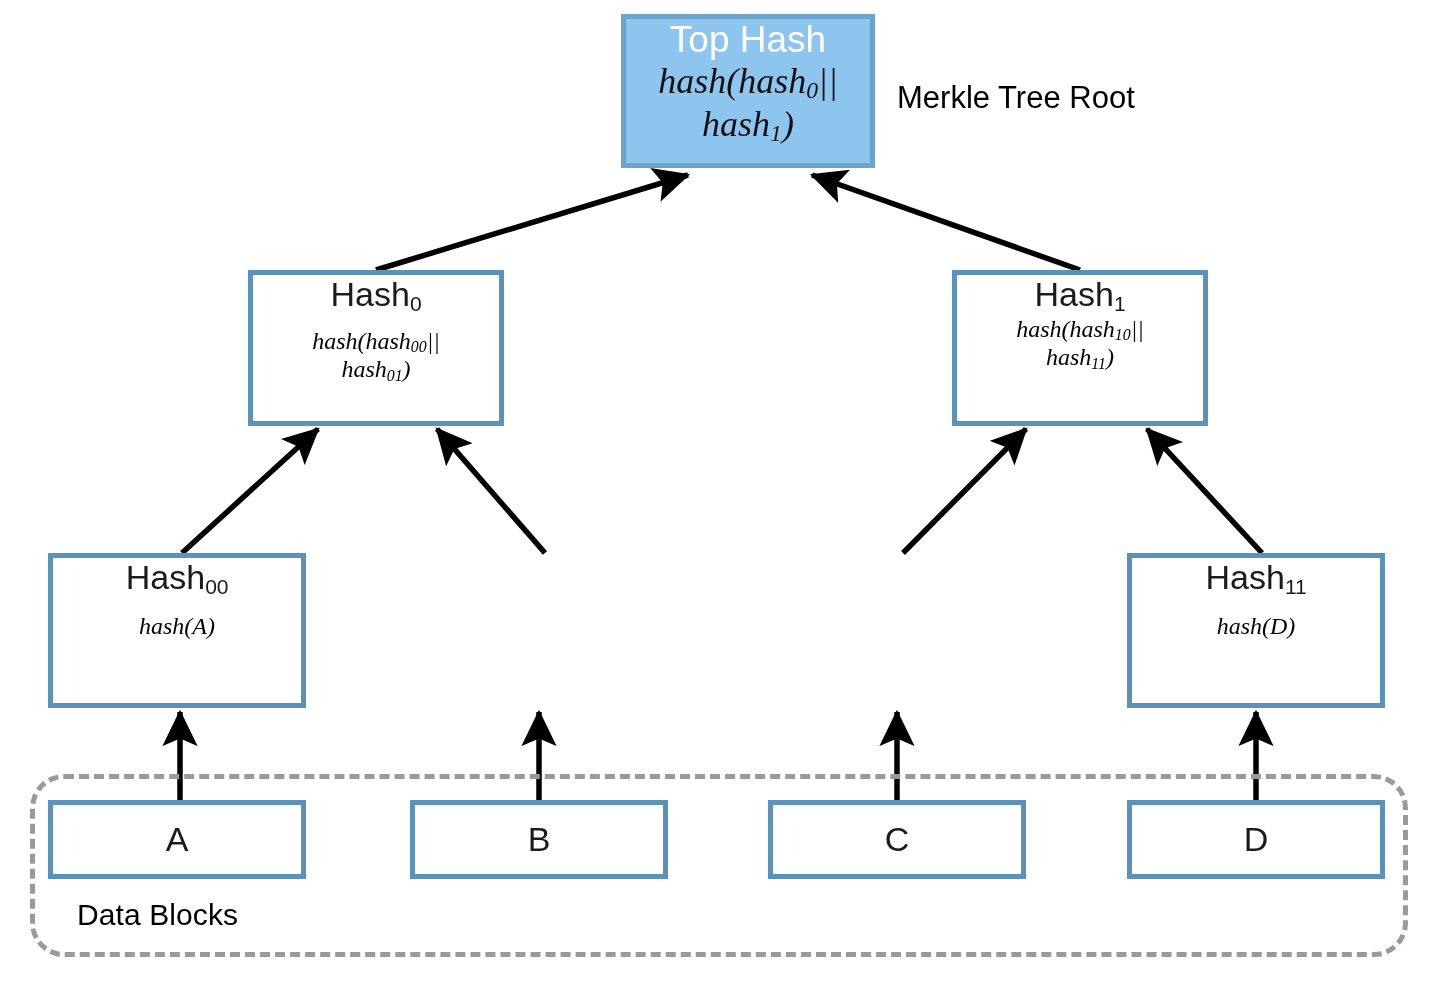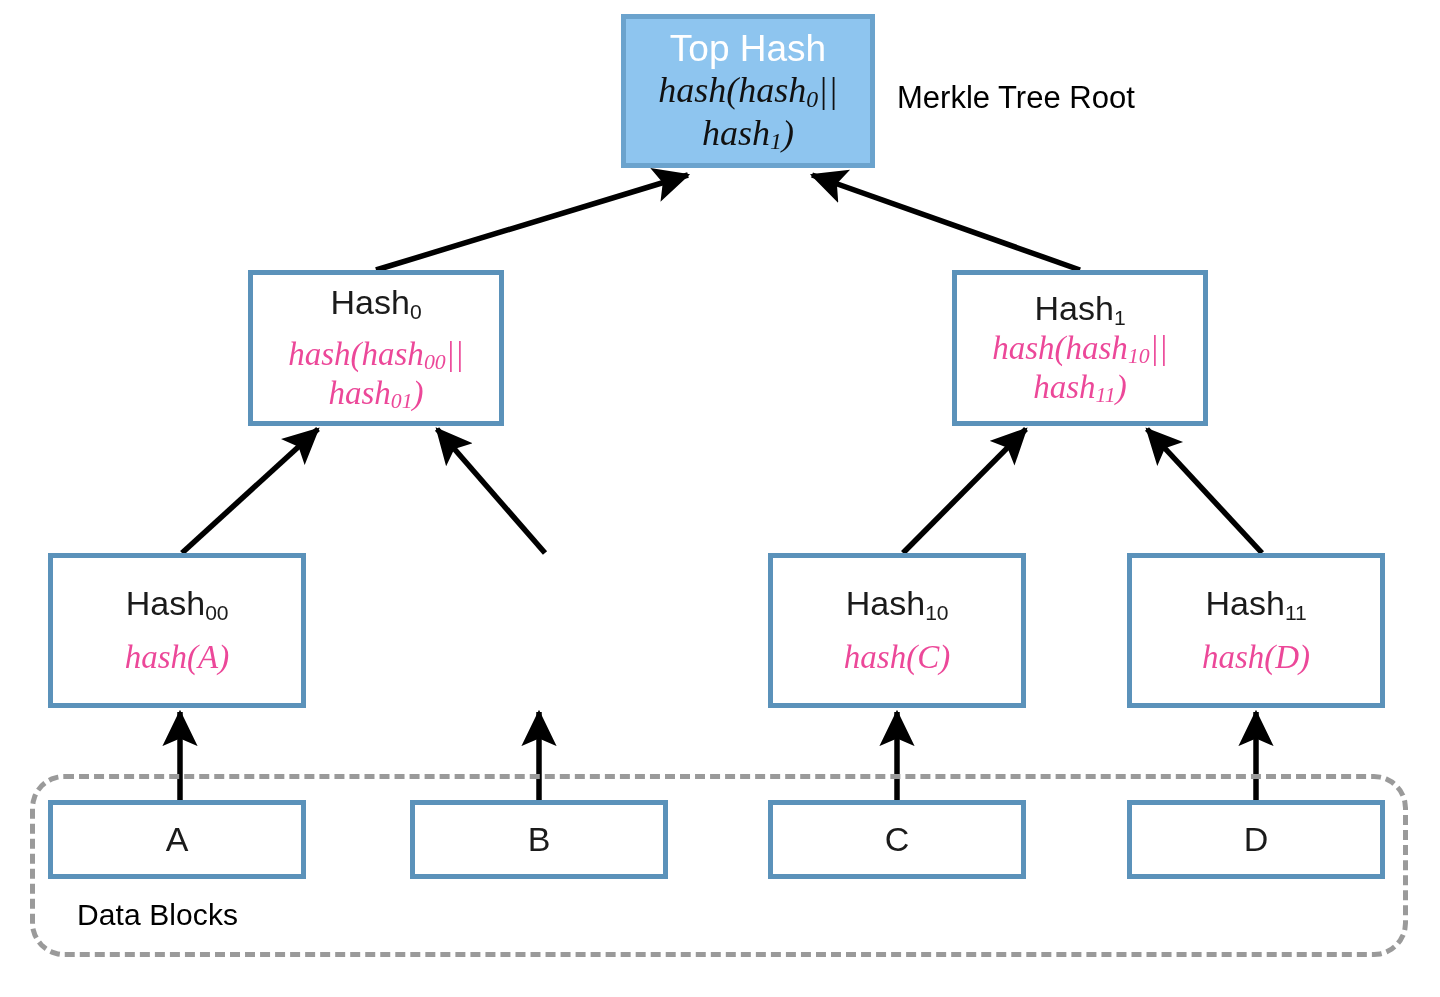--- a/index.html
+++ b/index.html
@@ -47,21 +47,21 @@
 
   
   .node {
     position: absolute;
     box-sizing: border-box;
     border: 5px solid #5b92ba;
     background: #ffffff;
     display: flex;
     flex-direction: column;
     align-items: center;
-    justify-content: center;
+    justify-content: flex-start;
     text-align: center;
     line-height: 1.12;
   }
   .node.root {
     background: #8ec5ef;
     border-color: #6ba3cd;
   }
   .node-title {
     font-size: 34px;
     color: #1b1b1b;
@@ -74,22 +74,22 @@
   .node-title sub {
     font-size: 0.62em;
     vertical-align: baseline;
     position: relative;
     bottom: -0.22em;
     letter-spacing: -0.2px;
   }
   .node-formula {
     font-family: "Liberation Serif", serif;
     font-style: italic;
-    font-size: 33px;
-    color: #ec4899;
+    font-size: 24px;
+    color: #000000;
     white-space: pre-line;
     line-height: 1.18;
   }
   .node.root .node-formula {
     color: #111111;
     font-size: 36px;
   }
   .node-formula sub {
     font-size: 0.66em;
     vertical-align: baseline;
@@ -163,24 +163,20 @@
     <div class="node-formula"><span>hash(hash</span><sub>10</sub><span>||
 hash</span><sub>11</sub><span>)</span></div>
   </div>
 
   <div class="node leaf" style="left:48px; top:553px; width:258px; height:155px;">
     <div class="node-title"><span>Hash</span><sub>00</sub></div>
     <div class="node-formula">hash(A)</div>
   </div>
 
 
-  <div class="node leaf" style="left:768px; top:553px; width:258px; height:155px;">
-    <div class="node-title"><span>Hash</span><sub>10</sub></div>
-    <div class="node-formula">hash(C)</div>
-  </div>
 
   <div class="node leaf" style="left:1127px; top:553px; width:258px; height:155px;">
     <div class="node-title"><span>Hash</span><sub>11</sub></div>
     <div class="node-formula">hash(D)</div>
   </div>
 
   <div class="group-box" style="left:30px; top:774px; width:1378px; height:183px;"></div>
 
   <div class="group-label" style="left:77px; top:898px;text-align:right;">Data Blocks</div>
 

